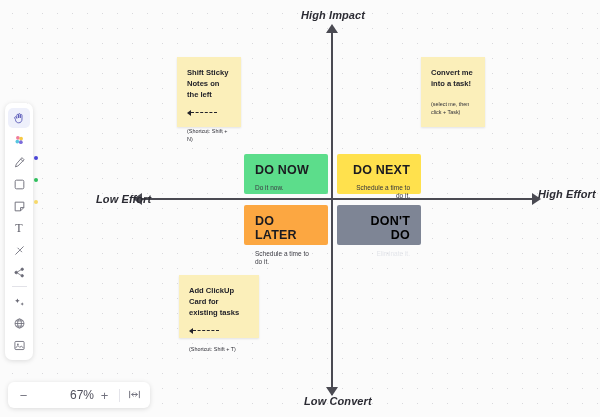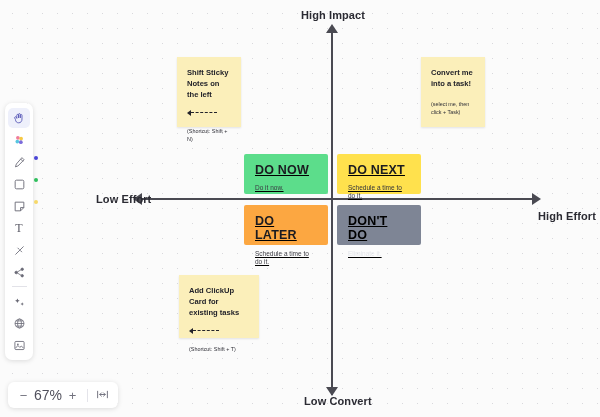--- a/index.html
+++ b/index.html
@@ -58,47 +58,47 @@
     border-bottom: 6px solid transparent;
     border-left: 9px solid #4a4a52;
   }
   .axis-label {
     position: absolute;
     font-size: 11px;
     font-weight: bold;
     color: #2b2b33;
     letter-spacing: .1px;
     white-space: nowrap;
+    font-style: italic;
   }
   .lbl-high-impact { left: 301px; top: 9px; }
   .lbl-low-impact  { left: 304px; top: 395px; }
   .lbl-low-effort  { left: 80px;  top: 193px; margin-left: 16px; }
-  .lbl-high-effort { left: 538px; top: 210px; }
+  .lbl-high-effort { left: 538px; top: 188px; }
 
   
   .qbox {
     position: absolute;
     padding: 9px 11px 0 11px;
     border-radius: 2px;
-    text-decoration: underline;
   }
   .qbox .q-title {
     font-size: 12.5px;
     font-weight: bold;
     color: #1b1b20;
     letter-spacing: .2px;
     line-height: 1.15;
   }
   .qbox .q-sub {
     font-size: 6.5px;
     color: #3a3a42;
     margin-top: 7px;
     line-height: 1.2;
   }
-  .qbox.right-align { text-align: left; }
+  .qbox.right-align { text-align: right; }
   .qbox.right-align .q-sub { color: #33333b; }
 
   #box-do-now   { left: 244px; top: 154px; width: 84px; height: 40px; background: #5cdd8b; }
   #box-do-next  { left: 337px; top: 154px; width: 84px; height: 40px; background: #ffe14d; }
   #box-do-later { left: 244px; top: 205px; width: 84px; height: 40px; background: #fca741; }
   #box-dont-do  { left: 337px; top: 205px; width: 84px; height: 40px; background: #7e8595; }
   #box-dont-do .q-title { color: #000000; }
   #box-dont-do .q-sub   { color: #e3e5ea; }
 
   
@@ -196,24 +196,25 @@
     gap: 2px;
   }
   .zbtn {
     width: 17px; height: 17px;
     display: flex; align-items: center; justify-content: center;
     color: #72727e;
     font-size: 13px;
     line-height: 1;
   }
   #zoom-level {
-    font-size: 14px;
+    font-size: 12px;
     color: #50505c;
     min-width: 24px;
     text-align: center;
+    margin-left: 36px;
   }
   .zsep {
     width: 1px; height: 13px;
     background: #e4e4ea;
     margin: 0 4px;
   }
 </style>
 </head>
 <body>
 

